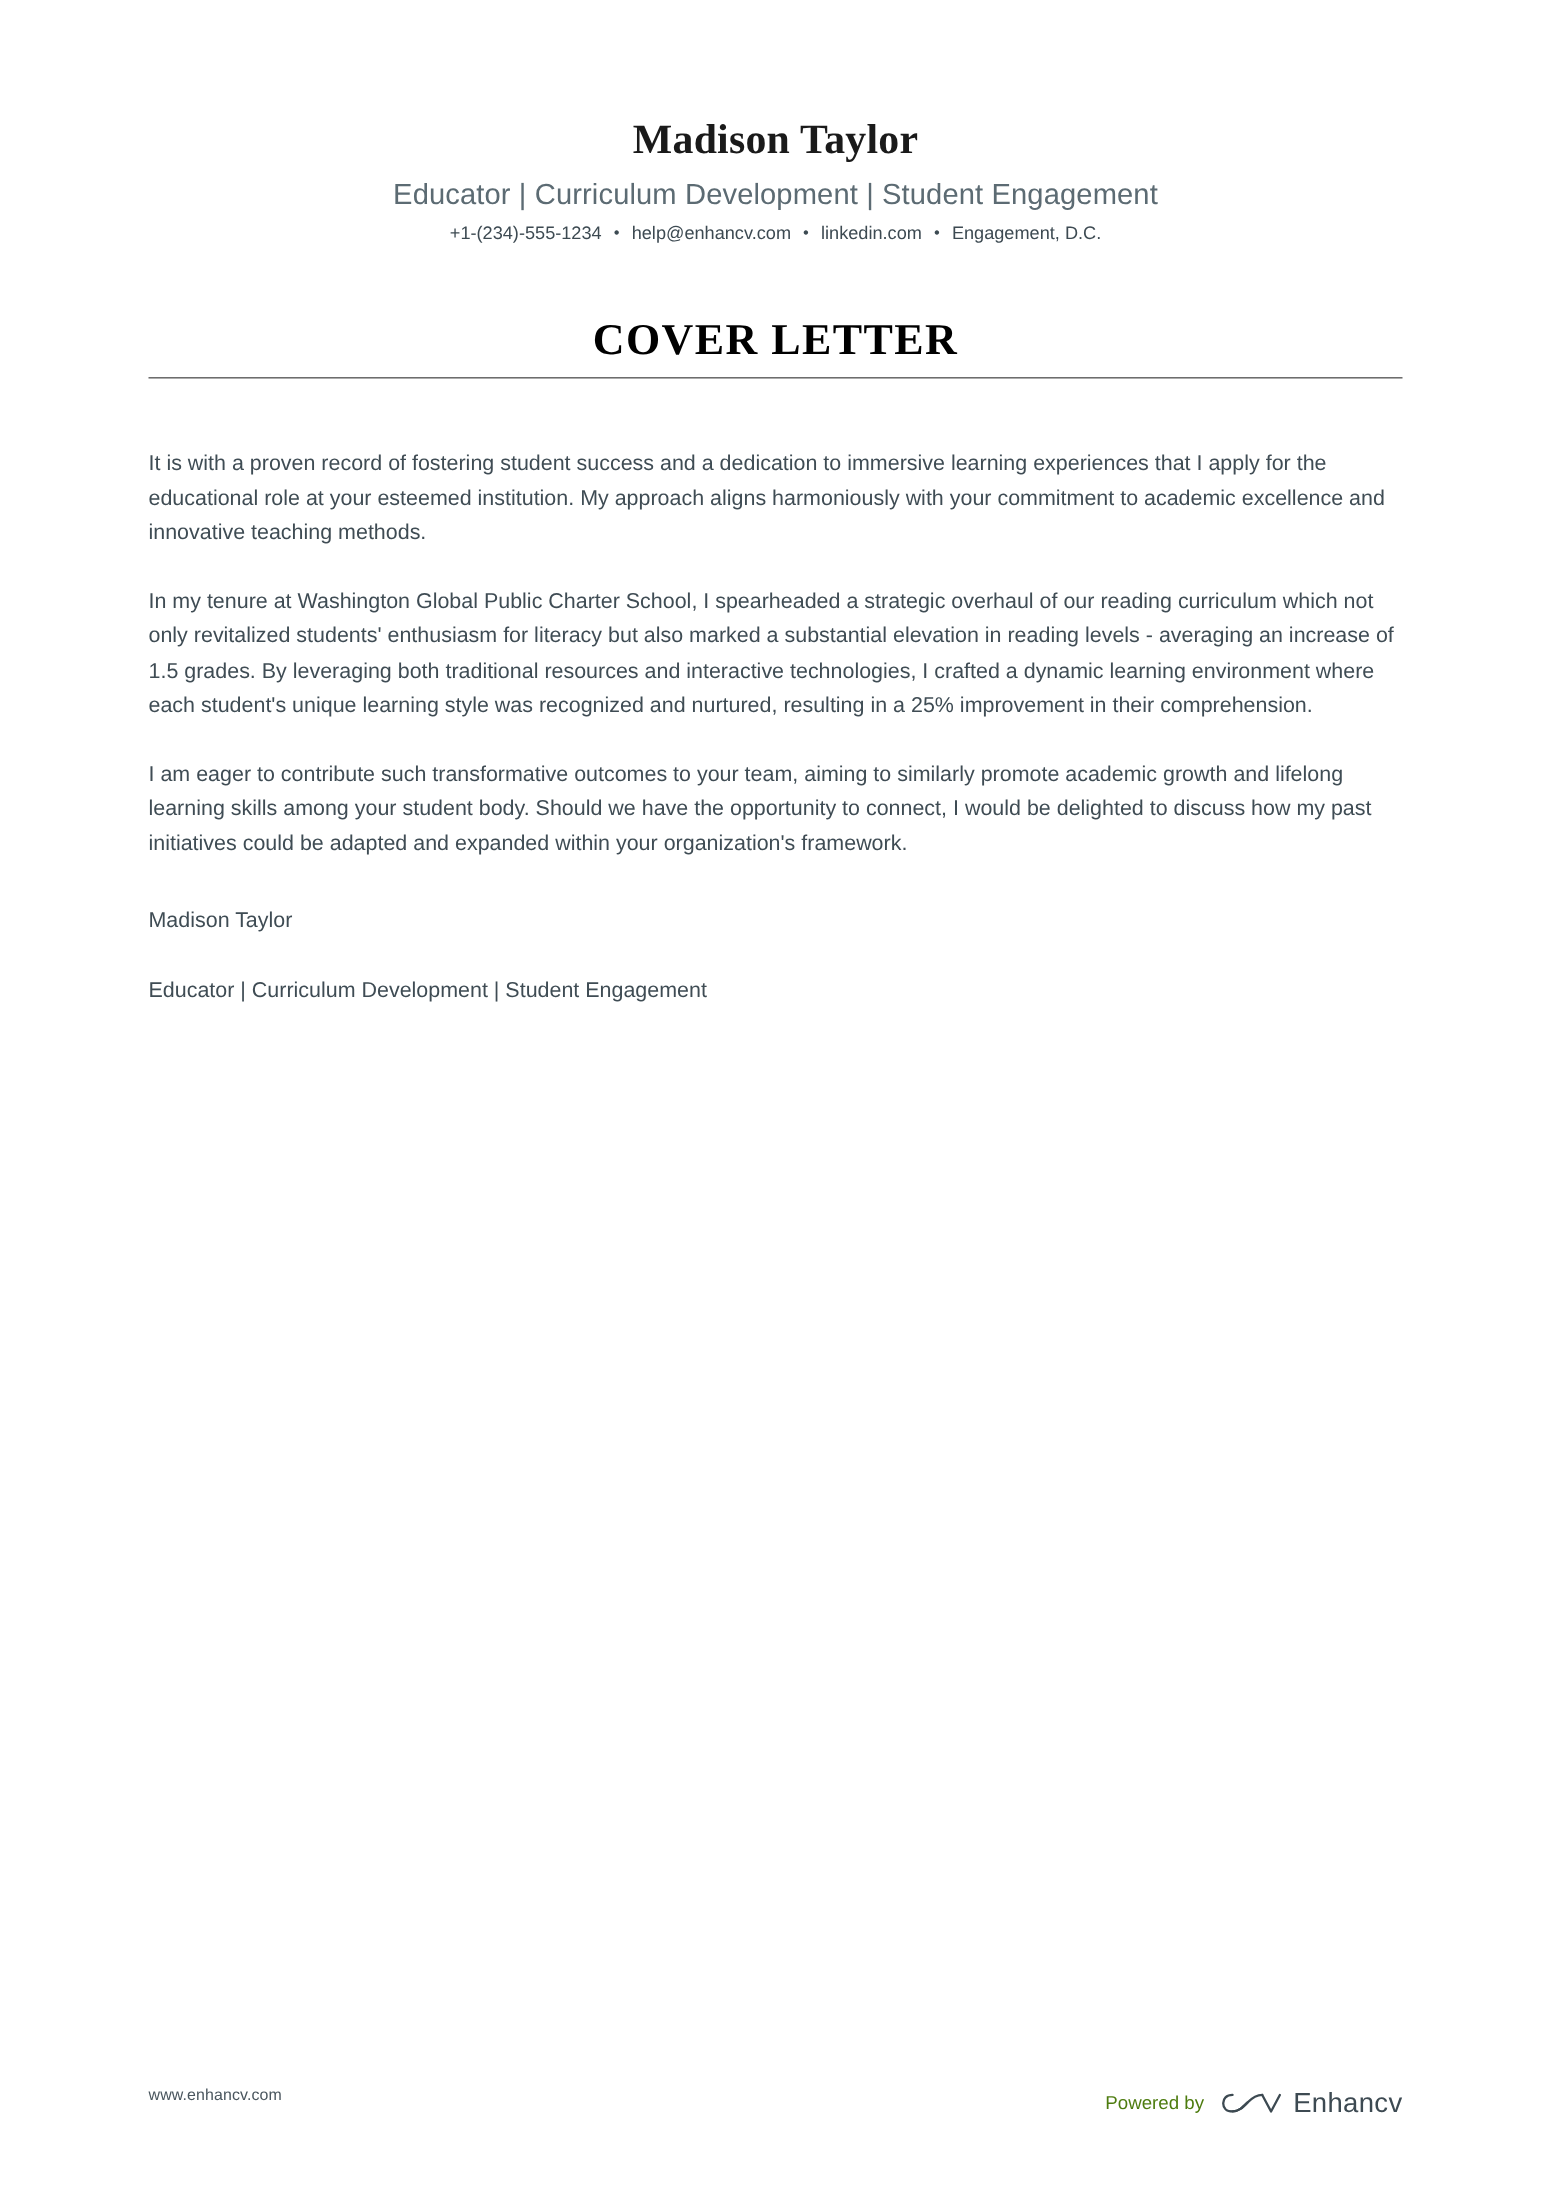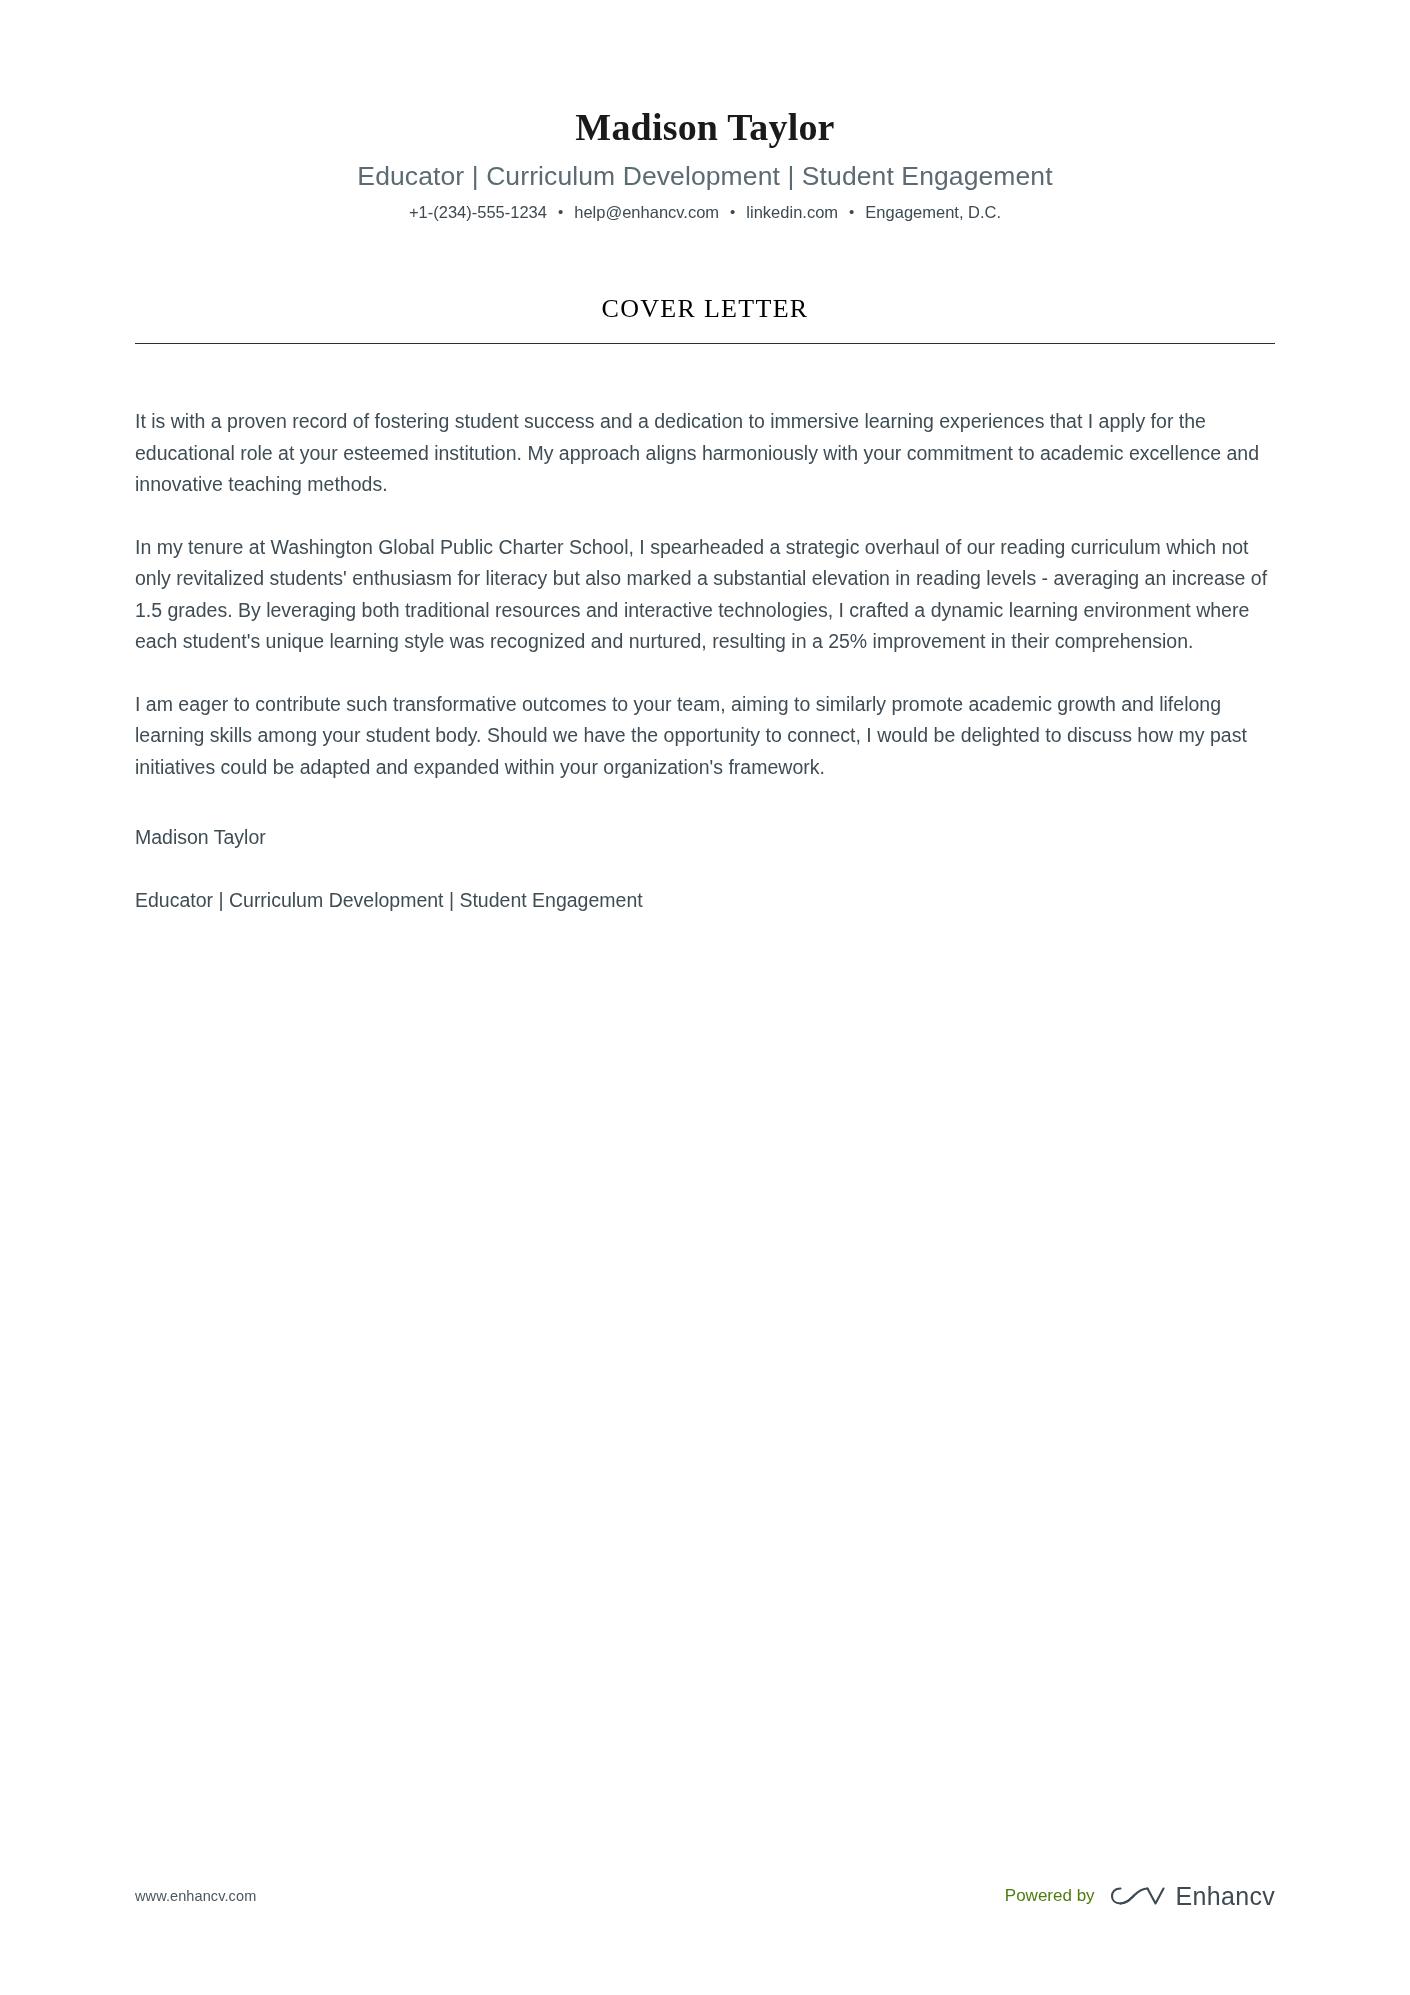--- a/index.html
+++ b/index.html
@@ -67,22 +67,22 @@
   }
 
   
   .section-wrap {
     margin: 0 auto;
     width: 1140px;
     padding: 0;
   }
   .section-title {
     font-family: "Liberation Serif", "DejaVu Serif", serif;
-    font-weight: normal;
-    font-size: 26px;
+    font-weight: bold;
+    font-size: 40px;
     line-height: 38px;
     color: #000000;
     text-align: center;
     letter-spacing: 1.3px;
     margin-top: 66px;
   }
   .section-rule {
     border: 0;
     border-top: 1.6px solid #2f2f2f;
     margin: 15px 0 0 0;
@@ -102,25 +102,25 @@
   .salutation { margin: 0; }
   .para { margin: 31px 0 0 0; text-align: left; }
   .sig-name { margin: 39px 0 0 0; }
   .sig-title { margin: 31px 0 0 0; }
 
   
   .footer {
     position: absolute;
     left: 0;
     right: 0;
-    bottom: 84px;
+    bottom: 68px;
     width: 1140px;
     margin: 0 auto;
     display: flex;
-    align-items: center;
+    align-items: flex-start;
     justify-content: space-between;
   }
   .footer-left {
     font-family: "Liberation Sans", sans-serif;
     font-size: 14.5px;
     color: #4a565e;
     letter-spacing: 0.1px;
   }
   .footer-right {
     display: flex;

